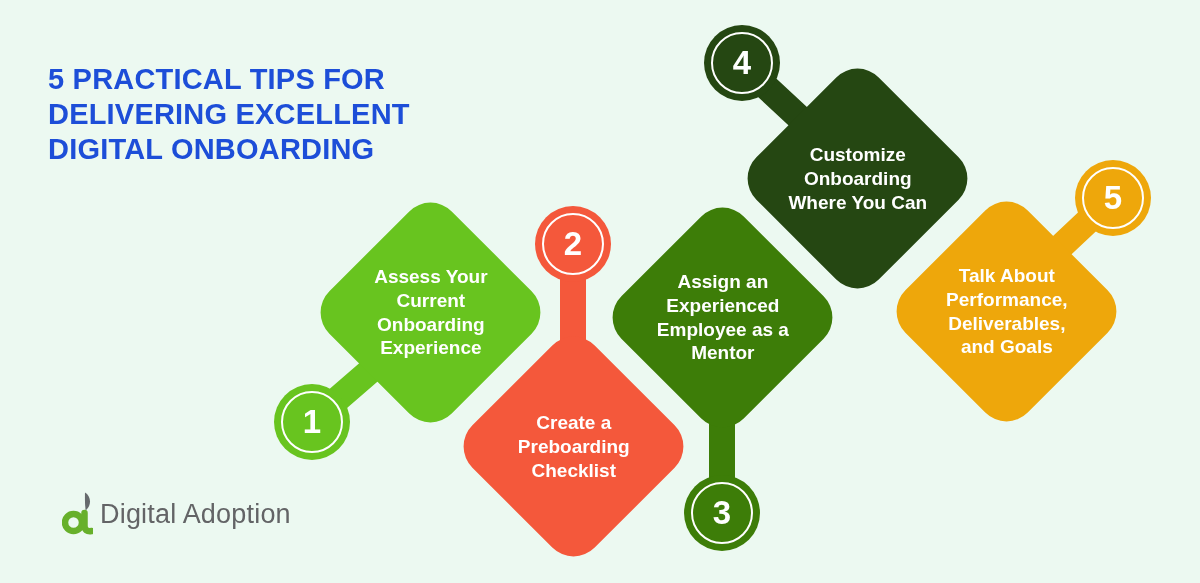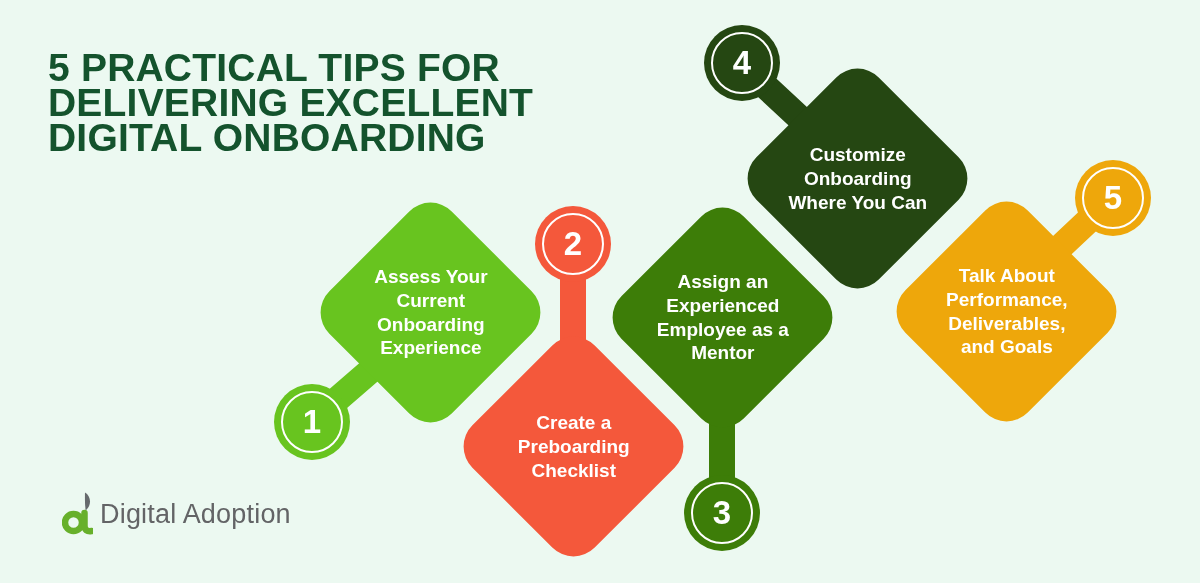--- a/index.html
+++ b/index.html
@@ -4,23 +4,23 @@
 <style>
   html,body{margin:0;padding:0;background:#ecf9f1;}
   .stage{
     position:relative;width:1200px;height:583px;overflow:hidden;
     background:#ecf9f1;
     font-family:"Liberation Sans", sans-serif;
   }
   .stems{position:absolute;left:0;top:0;width:1200px;height:583px;}
   .stem{stroke-width:26;stroke-linecap:round;}
   .title{
-    position:absolute;left:48px;top:50px;
-    font-size:39px;line-height:35px;font-weight:700;
-    color:#14532d;letter-spacing:.2px;white-space:pre-line;
+    position:absolute;left:48px;top:62px;
+    font-size:29px;line-height:35px;font-weight:700;
+    color:#1d4ed8;letter-spacing:.2px;white-space:pre-line;
   }
   .diamond{
     position:absolute;width:173px;height:173px;border-radius:30px;
     transform:rotate(45deg);
     display:flex;align-items:center;justify-content:center;
   }
   .dtext{
     transform:rotate(-45deg);
     width:210px;flex:0 0 auto;
     color:#ffffff;font-weight:700;font-size:19px;line-height:1.25;

